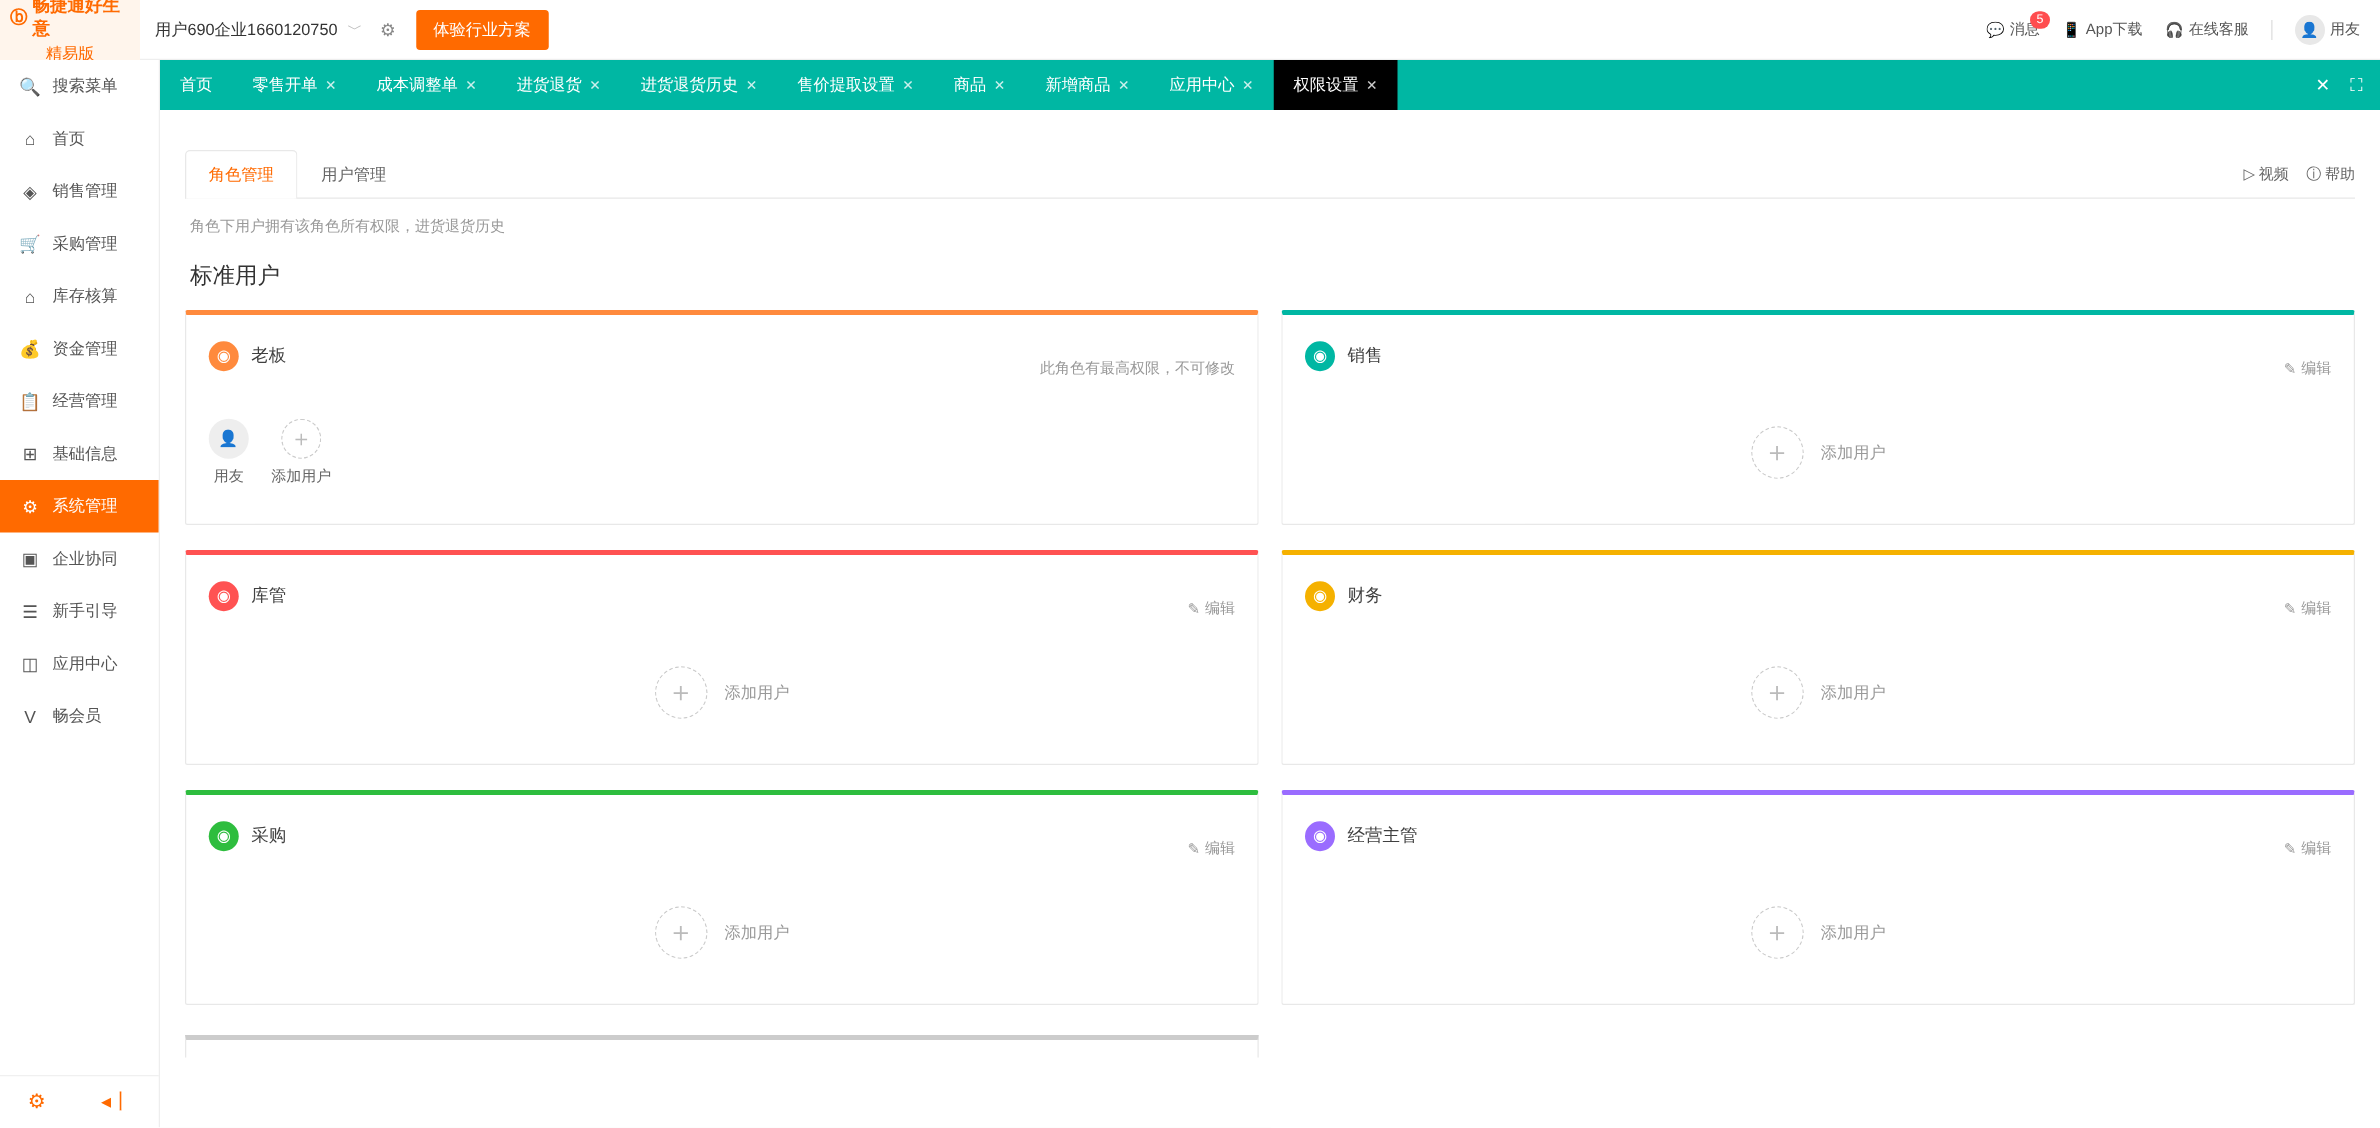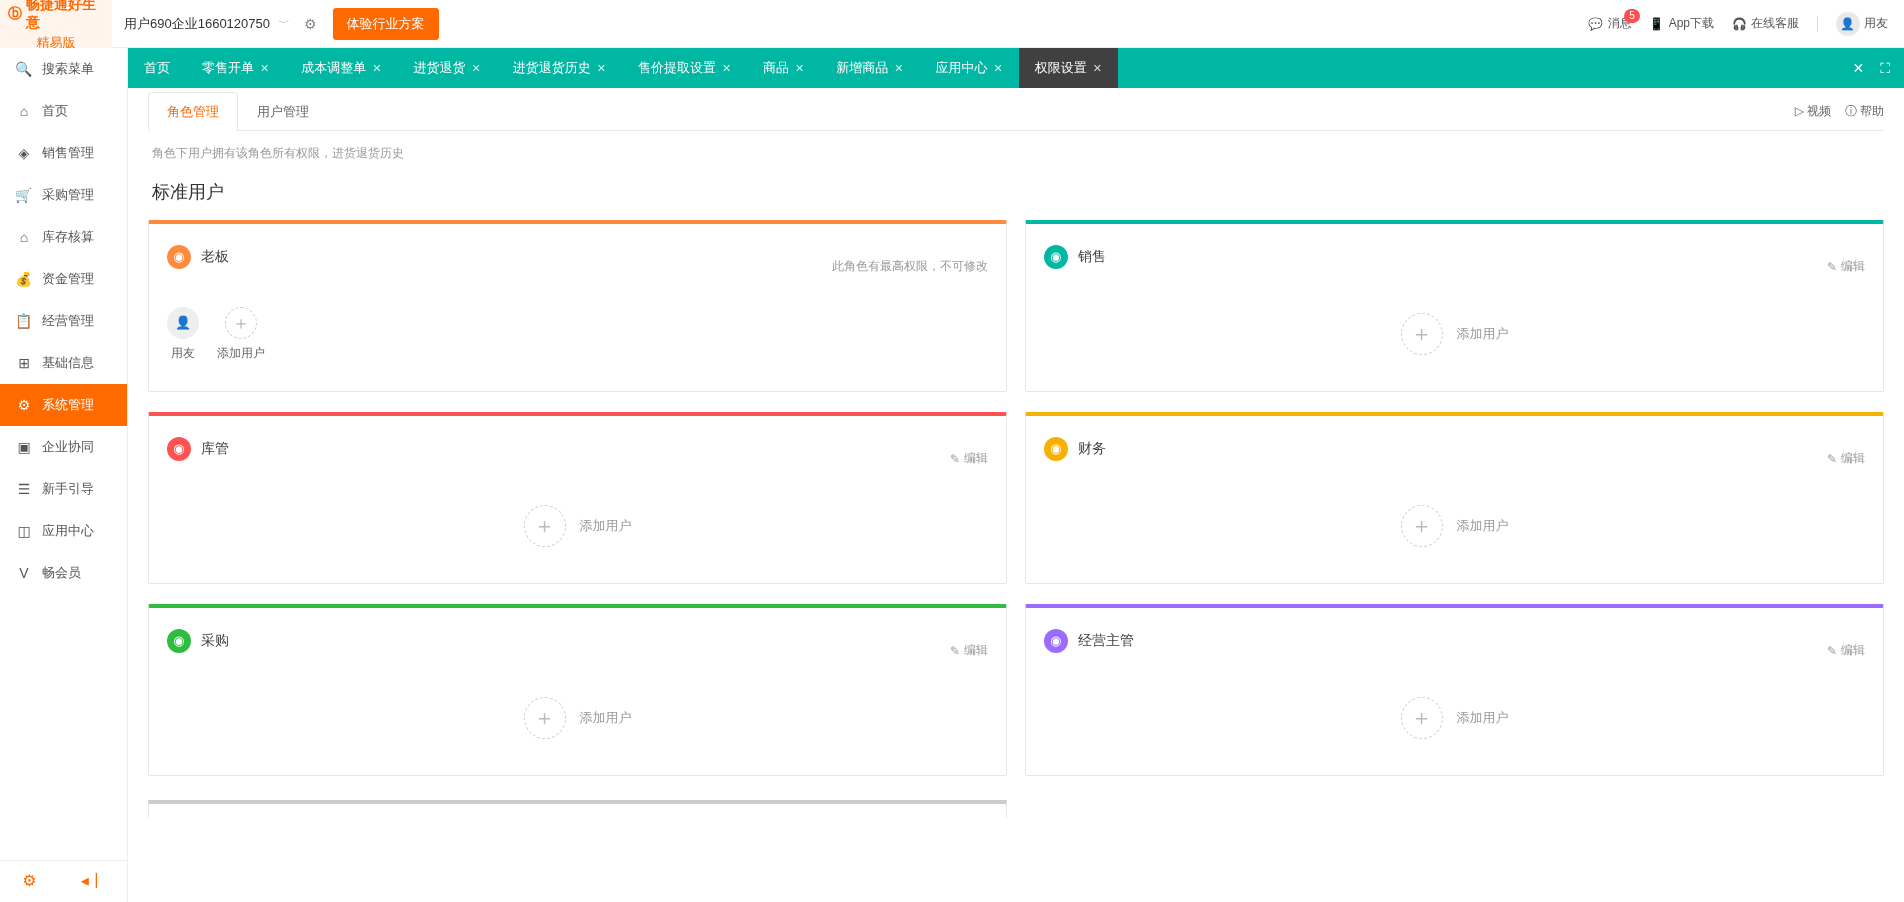--- a/index.html
+++ b/index.html
@@ -33,27 +33,27 @@
 .side-item .ico { width: 16px; height: 16px; display: flex; align-items: center; justify-content: center; font-size: 14px; }
 .side-foot { display: flex; justify-content: space-around; padding: 10px 0; border-top: 1px solid #f0f0f0; }
 .side-foot .fbtn { color: #ff6a00; cursor: pointer; font-size: 16px; }
 
 
 .main { flex: 1; display: flex; flex-direction: column; min-width: 0; background: #f5f5f5; }
 
 
 .tabs { display: flex; align-items: center; background: #00b7a3; height: 40px; position: relative; }
 .tab { display: flex; align-items: center; gap: 6px; padding: 0 16px; height: 40px; color: #fff; font-size: 13px; cursor: pointer; white-space: nowrap; }
-.tab.active { background: #404040; justify-content: flex-end; }
+.tab.active { background: #000000; justify-content: flex-end; }
 .tab .x { font-size: 11px; opacity: 0.8; }
 .tabs-end { margin-left: auto; display: flex; align-items: center; gap: 8px; padding-right: 10px; }
 .tend-btn { color: #fff; font-size: 14px; cursor: pointer; padding: 4px; }
 
 
-.content { flex: 1; overflow-y: auto; padding: 4px 20px; background: #fff; margin: 0; }
+.content { flex: 1; overflow-y: auto; padding: 32px 20px; background: #fff; margin: 0; }
 .subtabs { display: flex; align-items: center; border-bottom: 1px solid #e8e8e8; margin-bottom: 14px; }
 .subtab { padding: 10px 18px; color: #666; cursor: pointer; font-size: 13px; border: 1px solid transparent; border-bottom: none; margin-bottom: -1px; }
 .subtab.active { color: #ff6a00; border-color: #e8e8e8; border-radius: 4px 4px 0 0; background: #fff; }
 .subtab-right { margin-left: auto; display: flex; gap: 14px; }
 .st-link { color: #666; font-size: 12px; cursor: pointer; display: flex; align-items: center; gap: 3px; }
 
 .desc { color: #999; font-size: 12px; margin-bottom: 18px; padding-left: 4px; }
 .sec-title { font-size: 18px; color: #333; margin-bottom: 16px; padding-left: 4px; }
 
 .grid { display: grid; grid-template-columns: 1fr 1fr; gap: 20px 18px; }

